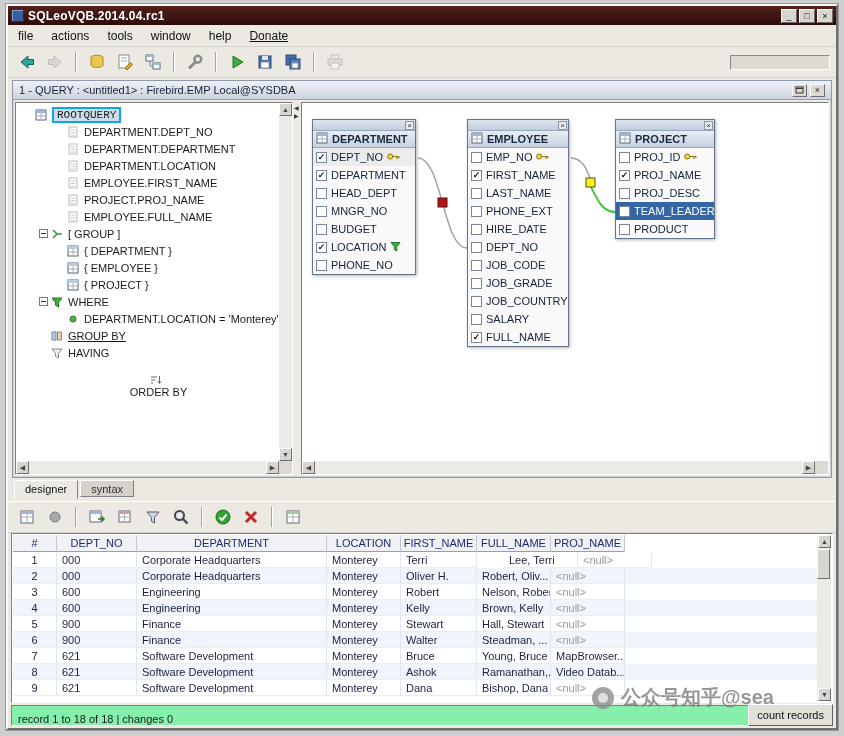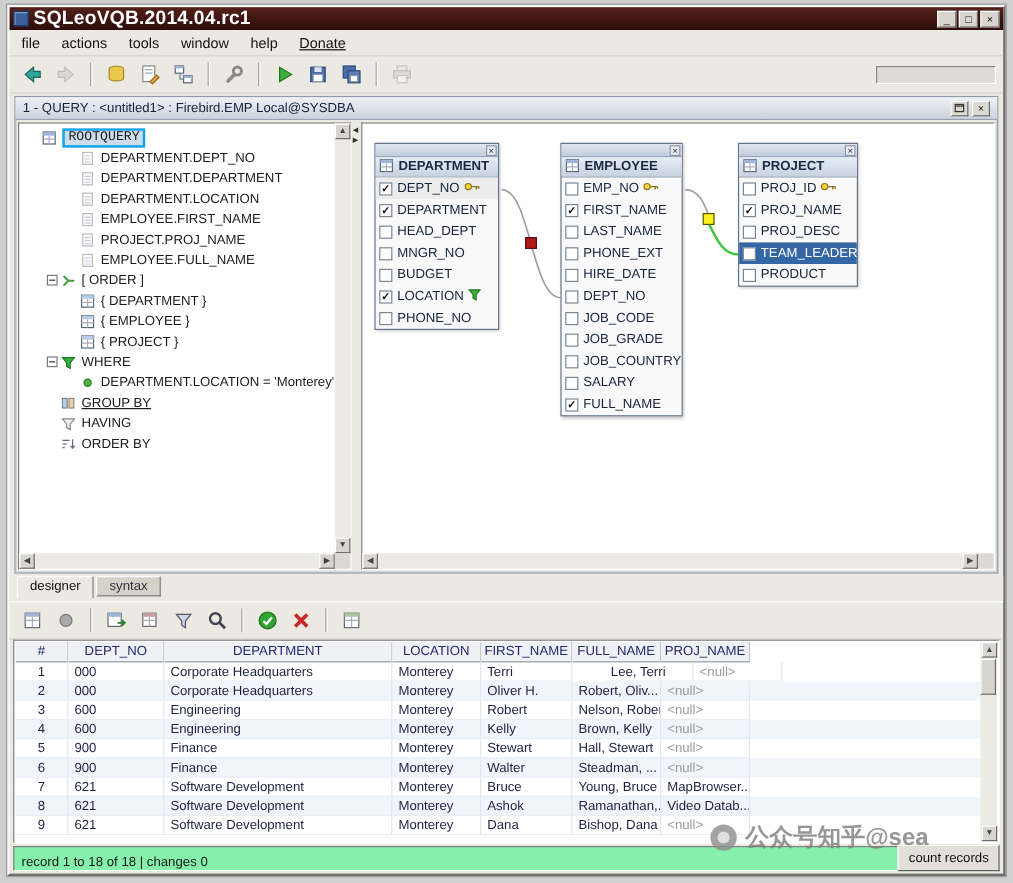--- a/index.html
+++ b/index.html
@@ -5,21 +5,21 @@
   * { margin:0; padding:0; box-sizing:border-box; }
   html,body { width:844px; height:736px; background:#cfcfcf; font-family:"Liberation Sans",sans-serif; overflow:hidden; }
   .window { position:absolute; left:6px; top:4px; width:832px; height:726px; background:#ece9e2;
             border:2px solid; border-color:#f8f8f8 #6f6f6f #6f6f6f #f8f8f8; outline:1px solid #9a9a9a;
             display:flex; flex-direction:column; }
   
   .titlebar { height:19px; flex:0 0 19px; background:linear-gradient(180deg,#55201b,#2c0c09);
               display:flex; align-items:center; padding:0 3px; gap:4px; }
   .appicon { width:13px; height:13px; background:#3a5f9e; border:1px solid #1c3055; display:inline-block;
              box-shadow:inset 1px 1px 0 #7e9cd0; }
-  .titletext { color:#fff; font-size:16px; font-weight:bold; letter-spacing:.2px;text-align:center; }
+  .titletext { color:#fff; font-size:12px; font-weight:bold; letter-spacing:.2px;text-align:center; }
   .winbtns { margin-left:auto; display:flex; gap:2px; }
   .wbtn { width:16px; height:14px; background:#d8d5ce; border:1px solid; border-color:#fff #6e6e6e #6e6e6e #fff;
           font-size:9px; line-height:12px; text-align:center; color:#111; cursor:default; }
   
   .menubar { height:22px; flex:0 0 22px; display:flex; align-items:center; gap:18px; padding:0 10px;
              font-size:12px; color:#111; border-bottom:1px solid #d4d1ca; }
   .menu-item.link { text-decoration:underline; }
   
   .toolbar { height:31px; flex:0 0 31px; display:flex; align-items:center; padding:2px 6px;
              border-bottom:1px solid #d4d1ca; }
@@ -313,21 +313,21 @@
               </span>
               <span class="tlabel">EMPLOYEE.FULL_NAME</span>
             </div>
             <div class="titem" style="padding-left: 22px;">
               <span class="handle"></span>
               <span class="ticon">
                 <svg width="12" height="12">
                   <path d="M2 2 L6 6 L2 10 M6 6 H11" stroke="#3c9b3c" stroke-width="1.6" fill="none"></path>
                 </svg>
               </span>
-              <span class="tlabel">[ ORDER ]</span>
+              <span class="tlabel">[ GROUP ]</span>
             </div>
             <div class="titem" style="padding-left: 38px;">
               <span class="hspacer"></span>
               <span class="ticon">
                 <svg width="12" height="12">
                   <rect x="1" y="1" width="10" height="10" fill="#fff" stroke="#567"></rect>
                   <rect x="1" y="1" width="10" height="3" fill="#b8cce4"></rect>
                   <line x1="1" y1="7" x2="11" y2="7" stroke="#aab"></line>
                   <line x1="6" y1="4" x2="6" y2="11" stroke="#aab"></line>
                 </svg>
@@ -388,21 +388,21 @@
             </div>
             <div class="titem" style="padding-left: 22px;">
               <span class="hspacer"></span>
               <span class="ticon">
                 <svg width="12" height="12">
                   <path d="M1 2 H11 L7.5 6.5 V11 L4.5 9.3 V6.5 Z" fill="#eee" stroke="#888"></path>
                 </svg>
               </span>
               <span class="tlabel">HAVING</span>
             </div>
-            <div class="titem" style="padding-left: 22px;">
+            <div class="titem" style="padding-left: 22px; flex-direction: column;">
               <span class="hspacer"></span>
               <span class="ticon">
                 <svg width="12" height="12">
                   <line x1="1" y1="3" x2="7" y2="3" stroke="#667"></line>
                   <line x1="1" y1="6" x2="5" y2="6" stroke="#667"></line>
                   <line x1="1" y1="9" x2="3" y2="9" stroke="#667"></line>
                   <path d="M9.5 2 V9 M7.8 7.3 L9.5 9.5 L11.2 7.3" fill="none" stroke="#667"></path>
                 </svg>
               </span>
               <span class="tlabel">ORDER BY</span>

